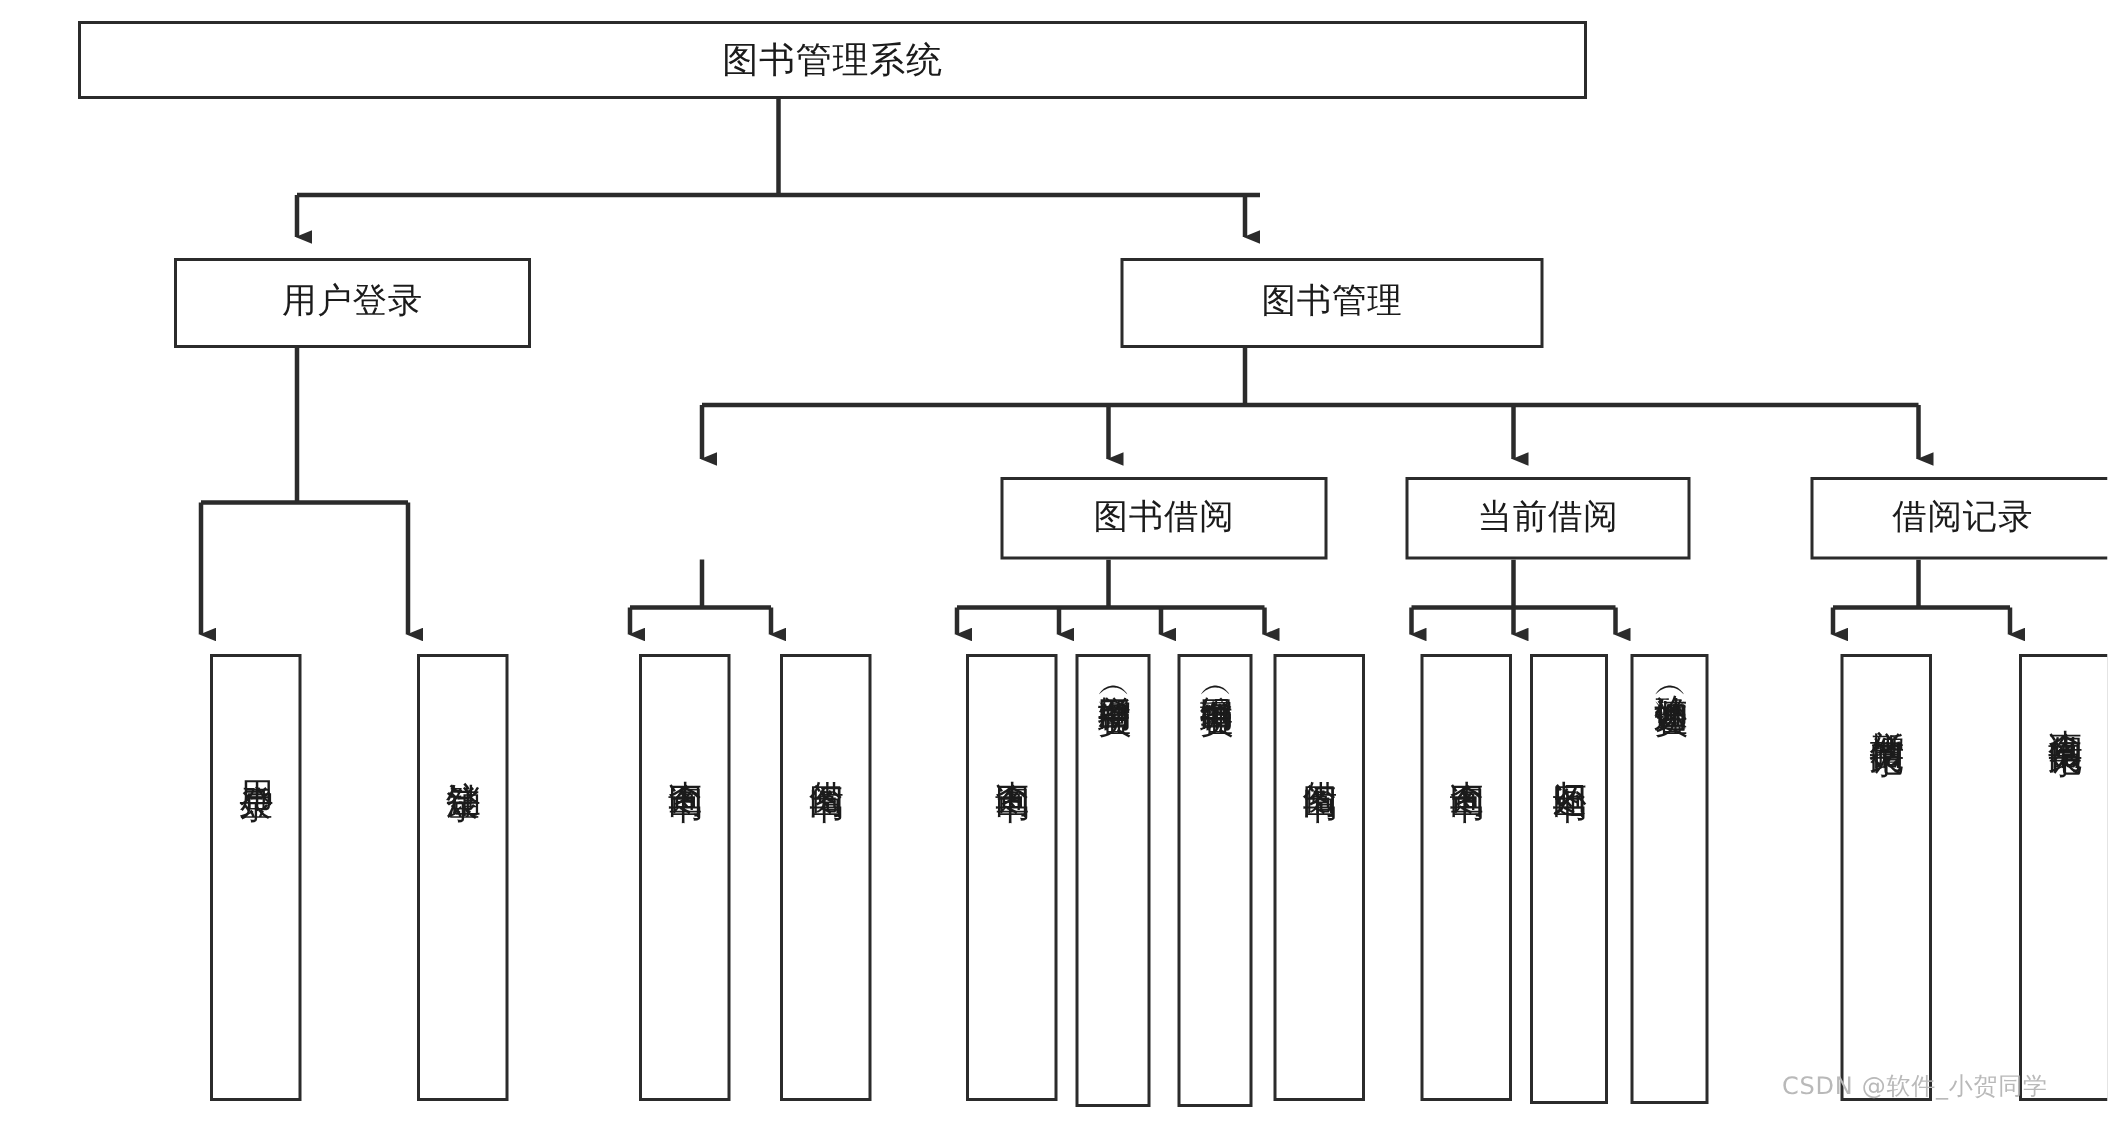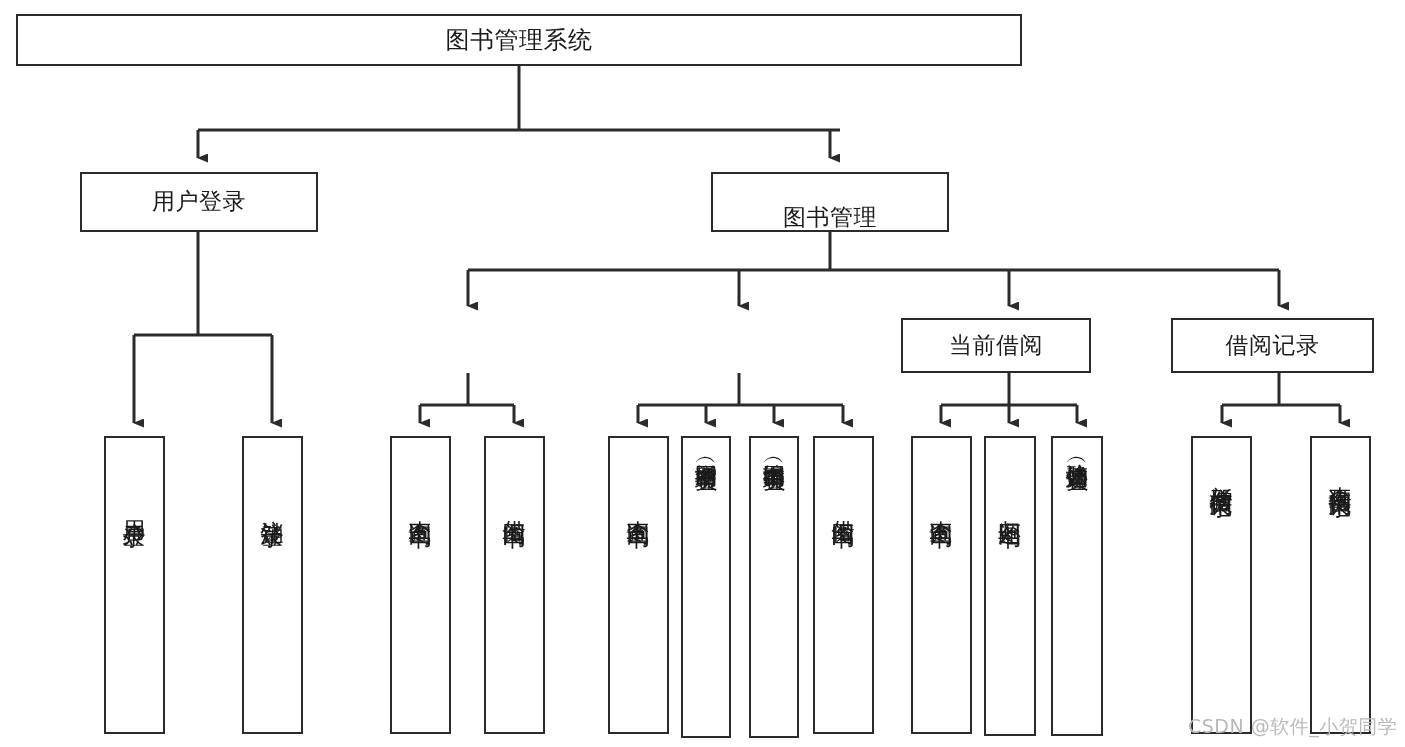--- a/index.html
+++ b/index.html
@@ -19,20 +19,21 @@
   }
   .node {
     position: absolute;
     box-sizing: border-box;
     border: 2px solid #2b2b2b;
     background: #ffffff;
     display: flex;
     align-items: center;
     justify-content: center;
     color: #1b1b1b;
+    margin-left: 36px;
   }
   .node-h {
     font-size: 23px;
     letter-spacing: 0.5px;
     line-height: 1.1;
     white-space: nowrap;
   }
   .node-root {
     font-size: 24px;
   }
@@ -60,21 +61,21 @@
     left: 0;
     top: 0;
     width: 1405px;
     height: 747px;
     pointer-events: none;
   }
   .watermark {
     position: absolute;
     left: 1188px;
     top: 714px;
-    font-size: 19px;
+    font-size: 16px;
     color: #b9b9b9;
     white-space: nowrap;
     letter-spacing: 0.5px;
   }
 </style>
 </head>
 <body>
 
 <div id="canvas">
 
@@ -128,24 +129,27 @@
     </g>
   </svg>
 
   <div class="node node-h node-root" style="left:16px; top:14px; width:1006px; height:52px;">
     <span>图书管理系统</span>
   </div>
 
   <div class="node node-h" style="left:80px; top:172px; width:238px; height:60px;">
     <span>用户登录</span>
   </div>
-  <div class="node node-h" style="left:711px; top:172px; width:238px; height:60px;align-items:flex-end;">
+  <div class="node node-h" style="left:711px; top:172px; width:282px; height:60px;">
     <span>图书管理</span>
   </div>
 
+  <div class="node node-h" style="left:631px; top:318px; width:218px; height:55px;">
+    <span>图书借阅</span>
+  </div>
   <div class="node node-h" style="left:901px; top:318px; width:190px; height:55px;">
     <span>当前借阅</span>
   </div>
   <div class="node node-h" style="left:1171px; top:318px; width:203px; height:55px;">
     <span>借阅记录</span>
   </div>
 
   <div class="node node-v" style="left:104px; top:436px; width:61px; height:298px; padding-top:64px;">
     <span class="vtext">用户登录</span>
   </div>

